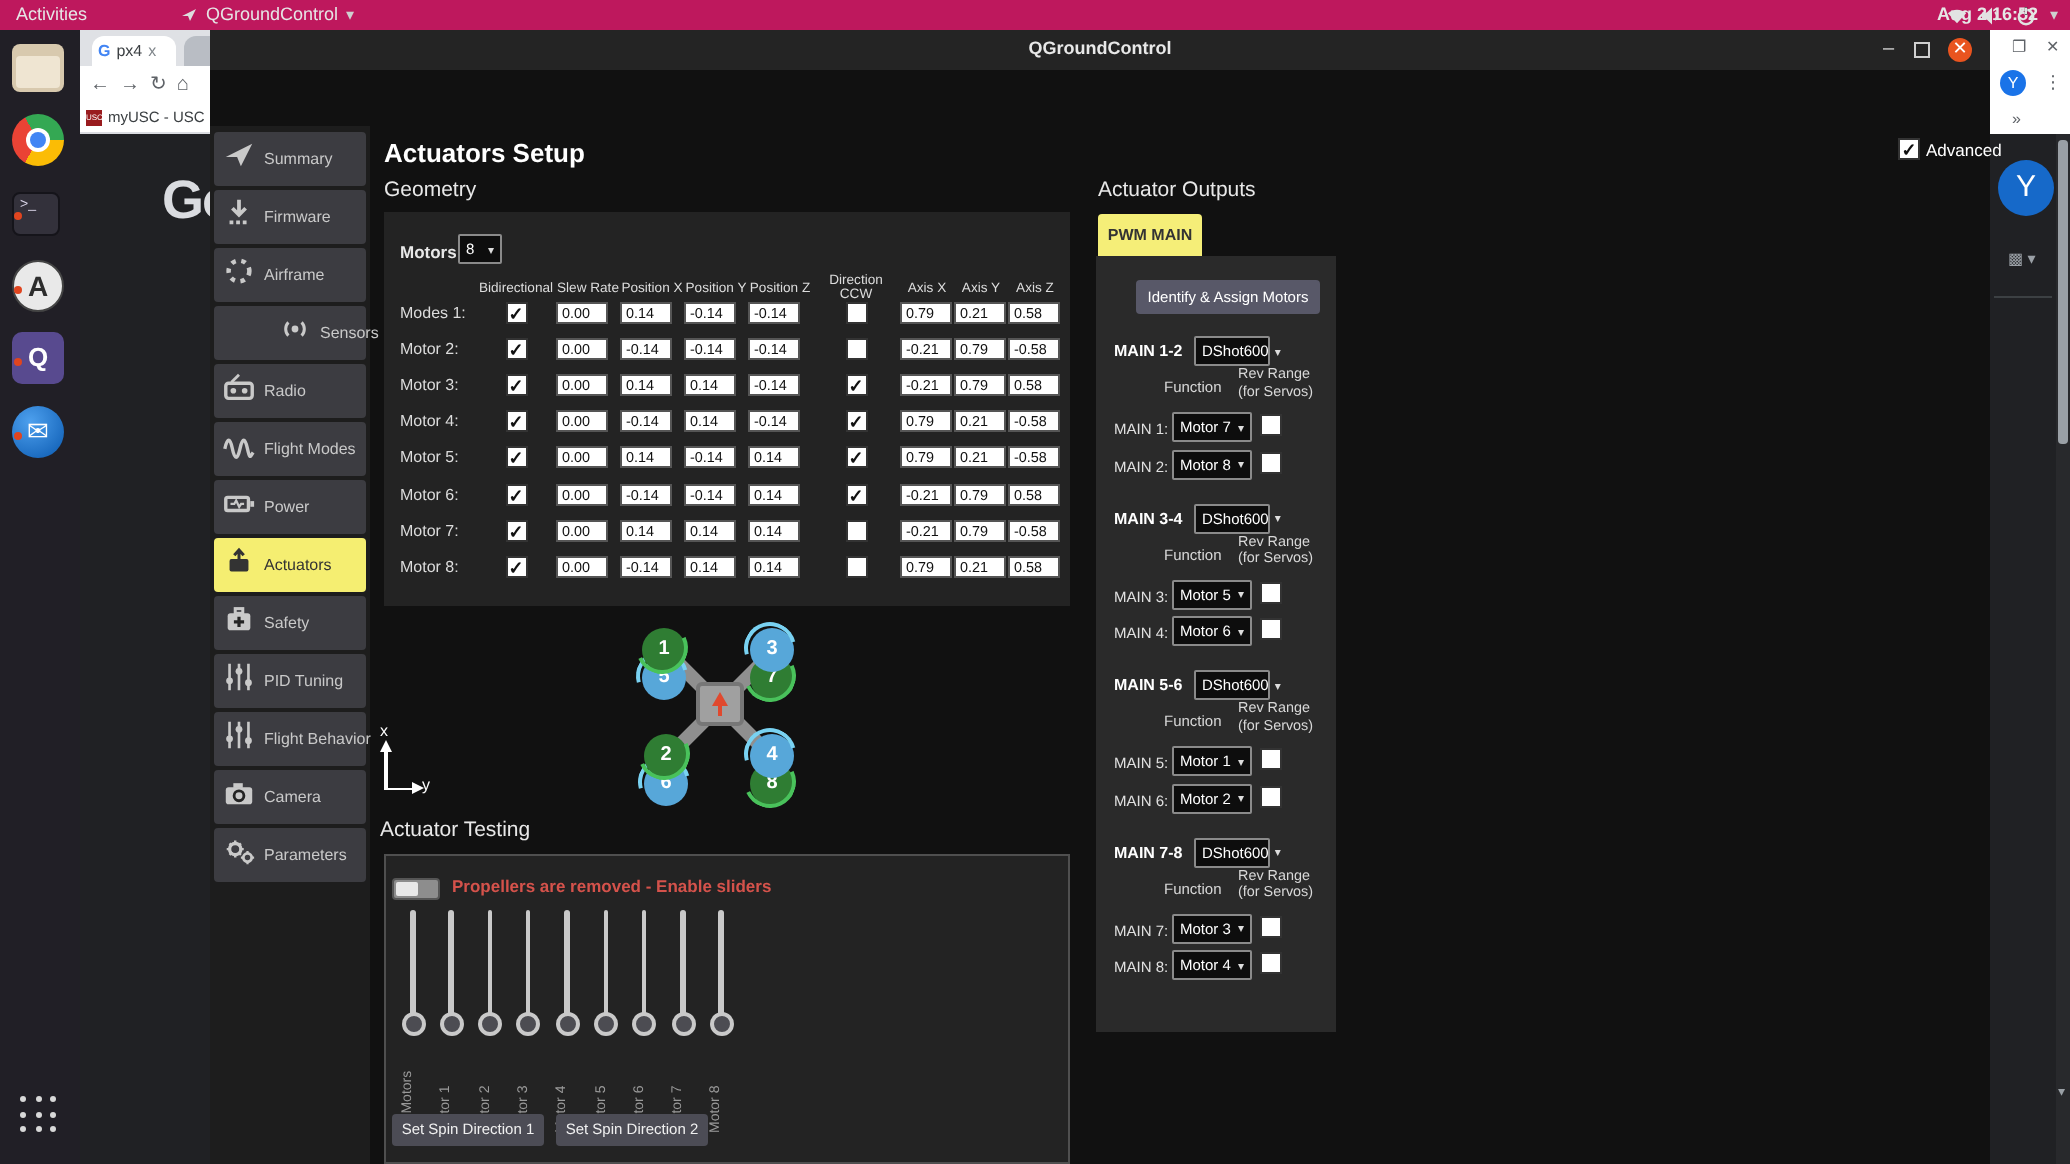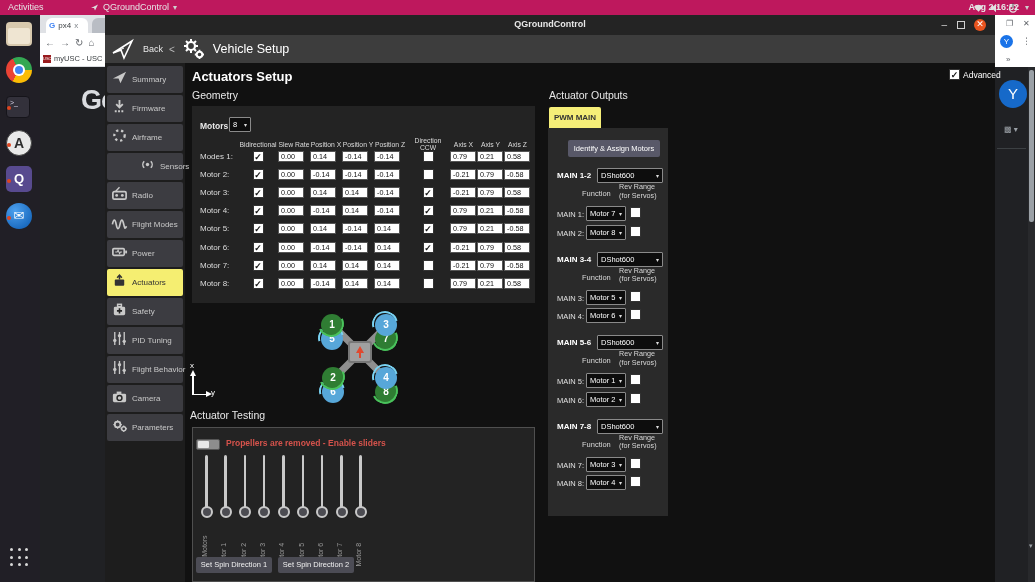--- a/index.html
+++ b/index.html
@@ -132,21 +132,21 @@
   .slider .knob { position:absolute; left:2.5px; top:51px; width:12px; height:12px; border-radius:50%; background:#4c4c52; border:2px solid #c9c9c9; }
   .slider .slbl { position:absolute; left:-14px; top:88px; width:40px; transform:rotate(-90deg); transform-origin:center; color:#9a9a9a; font-size:7px; text-align:left; white-space:nowrap; }
   .btn { position:absolute; background:#4c4c55; color:#f0f0f0; font-size:7.5px; border-radius:2px; text-align:center; }
 
   
   .tab-pwm { position:absolute; left:444px; top:92px; width:52px; height:21px; background:#f5ee78; color:#333; font-size:8px; font-weight:bold; text-align:center; line-height:21px; border-radius:2px 2px 0 0; }
   .out-panel { position:absolute; left:443px; top:113px; width:120px; height:388px; background:#2a2a2a; }
   .btn-identify { position:absolute; left:20px; top:12px; width:92px; height:17px; background:#585868; color:#fff; font-size:7.5px; border-radius:2px; text-align:center; line-height:17px; }
   .out-group { position:absolute; left:0; width:120px; height:80px; }
   .grp-label { position:absolute; left:9px; top:3px; color:#fff; font-size:8px; font-weight:bold; }
-  .grp-dd { position:absolute; left:49px; top:0; width:66px; height:15px; }
+  .grp-dd { position:absolute; left:49px; top:0; width:38px; height:15px; }
   .func-h { position:absolute; left:34px; top:21px; color:#d8d8d8; font-size:7.5px; }
   .rev-h { position:absolute; left:71px; top:15px; color:#d8d8d8; font-size:7.2px; line-height:8.5px; }
   .ch-row { position:absolute; left:0; width:120px; height:16px; }
   .ch-lbl { position:absolute; left:9px; top:4px; color:#e0e0e0; font-size:7.5px; }
   .ch-dd { position:absolute; left:38px; top:0; width:40px; height:15px; }
   .ch-cb { position:absolute; left:82px; top:1px; }
   .adv { position:absolute; left:844px; top:54px; display:flex; align-items:center; gap:3px; }
   .adv .lbl { color:#fff; font-size:8.5px; }
 </style>
 </head>
@@ -256,35 +256,20 @@
     <div class="sthumb"></div>
     <span class="sdown">▾</span>
   </div>
 
   <div class="qgc">
     <div class="q-title">
       <span class="t">QGroundControl</span>
       <span class="q-min">–</span>
       <span class="q-max"></span>
       <span class="q-close">✕</span>
-    </div>
-    <div class="q-toolbar">
-      <svg class="q-logo" width="24" height="24" viewBox="0 0 24 24">
-          <polygon points="2,16 21,4 13,21 10,13" fill="none" stroke="#fff" stroke-width="1.6"></polygon>
-          <line x1="2" y1="16" x2="13" y2="11" stroke="#fff" stroke-width="1"></line>
-        </svg>
-      <span class="q-back">Back</span>
-      <span class="q-sep">&lt;</span>
-      <svg class="q-gears" width="26" height="26" viewBox="0 0 26 26">
-        <circle cx="10" cy="10" r="4" fill="none" stroke="#fff" stroke-width="2.2"></circle>
-        <path d="M10 3v3M10 14v3M3 10h3M14 10h3M5 5l2 2M13 13l2 2M15 5l-2 2M7 13l-2 2" stroke="#fff" stroke-width="2"></path>
-        <circle cx="18.5" cy="18.5" r="2.8" fill="none" stroke="#fff" stroke-width="2"></circle>
-        <path d="M18.5 13.8v2M18.5 21v2M13.8 18.5h2M21 18.5h2" stroke="#fff" stroke-width="1.8"></path>
-      </svg>
-      <span class="q-pagetitle">Vehicle Setup</span>
     </div>
 
     <div class="q-side" id="side-list">
         <div class="side-item" style="top: 3px;">
           <span><svg width="17" height="17" viewBox="0 0 18 18" fill="none" stroke="currentColor">
               <polygon points="2,10 16,3 10,15 8,10" fill="currentColor" stroke="none"></polygon>
             </svg></span>
           <span class="lbl">Summary</span>
         </div>
         <div class="side-item" style="top: 32px;">

